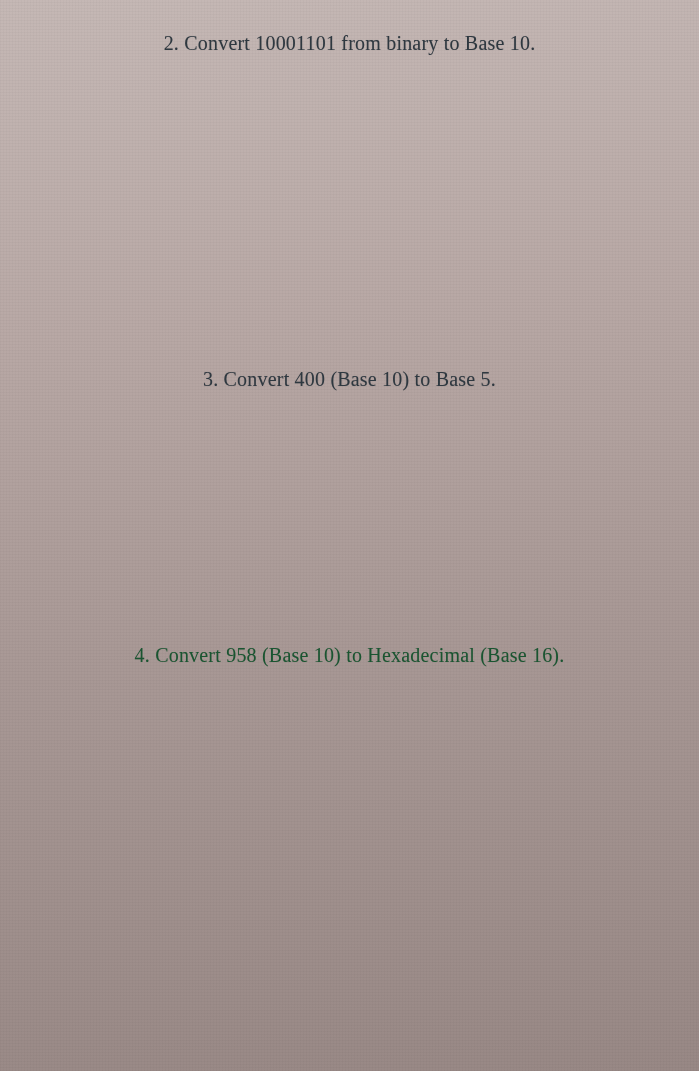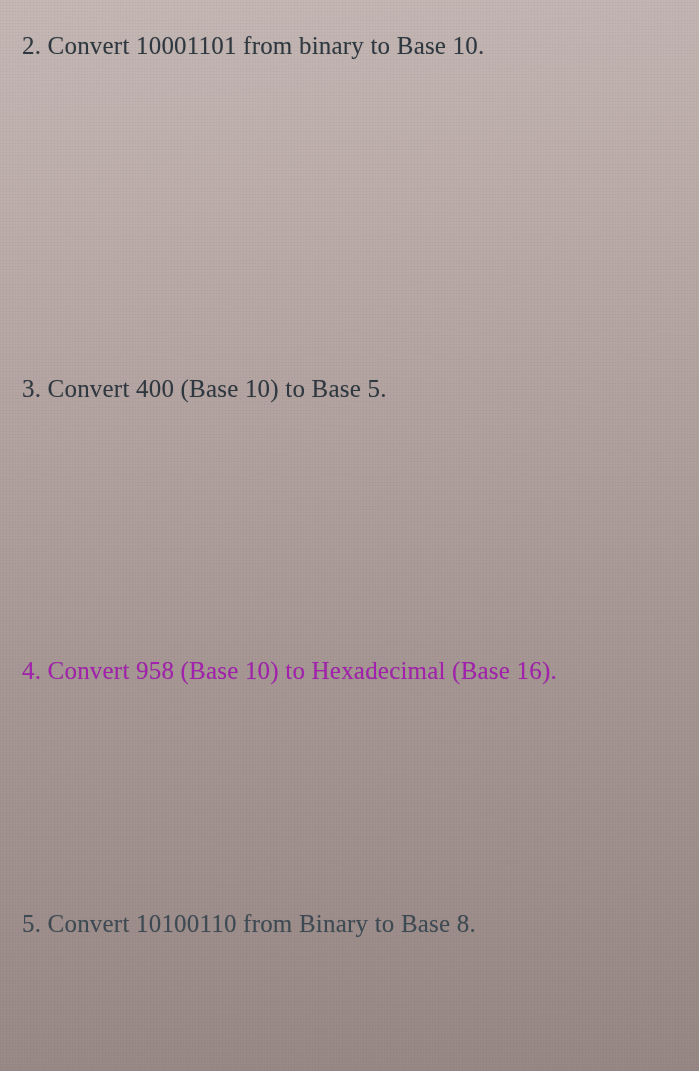--- a/index.html
+++ b/index.html
@@ -19,32 +19,32 @@
         repeating-linear-gradient(0deg, rgba(0,0,0,0.025) 0px, rgba(0,0,0,0.025) 1px, transparent 1px, transparent 3px),
         repeating-linear-gradient(90deg, rgba(0,0,0,0.02) 0px, rgba(0,0,0,0.02) 1px, transparent 1px, transparent 3px);
       pointer-events: none;
     }
     .page {
       position: relative;
       padding: 30px 22px;
       height: 100%;
     }
     .question {
-      font-size: 25px;
+      font-size: 20px;
       color: #2e3840;
       letter-spacing: 0.2px;
       text-shadow: 0 0 1px rgba(0,0,0,0.18);
       line-height: 1.3;
+      text-align: center;
     }
     .q2 { margin-top: 0px; }
     .q3 { margin-top: 310px; }
-    .q4 { margin-top: 250px; color: #a21caf; opacity: 0.96; }
+    .q4 { margin-top: 250px; color: #14532d; opacity: 0.96; }
     .q5 { margin-top: 220px; color: #354550; opacity: 0.92; }
   </style>
 </head>
 <body>
 
 <div class="page">
   <p class="question q2">2. Convert 10001101 from binary to Base 10.</p>
   <p class="question q3">3. Convert 400 (Base 10) to Base 5.</p>
   <p class="question q4">4. Convert 958 (Base 10) to Hexadecimal (Base 16).</p>
-  <p class="question q5">5. Convert 10100110 from Binary to Base 8.</p>
 </div>
 
 </body></html>

